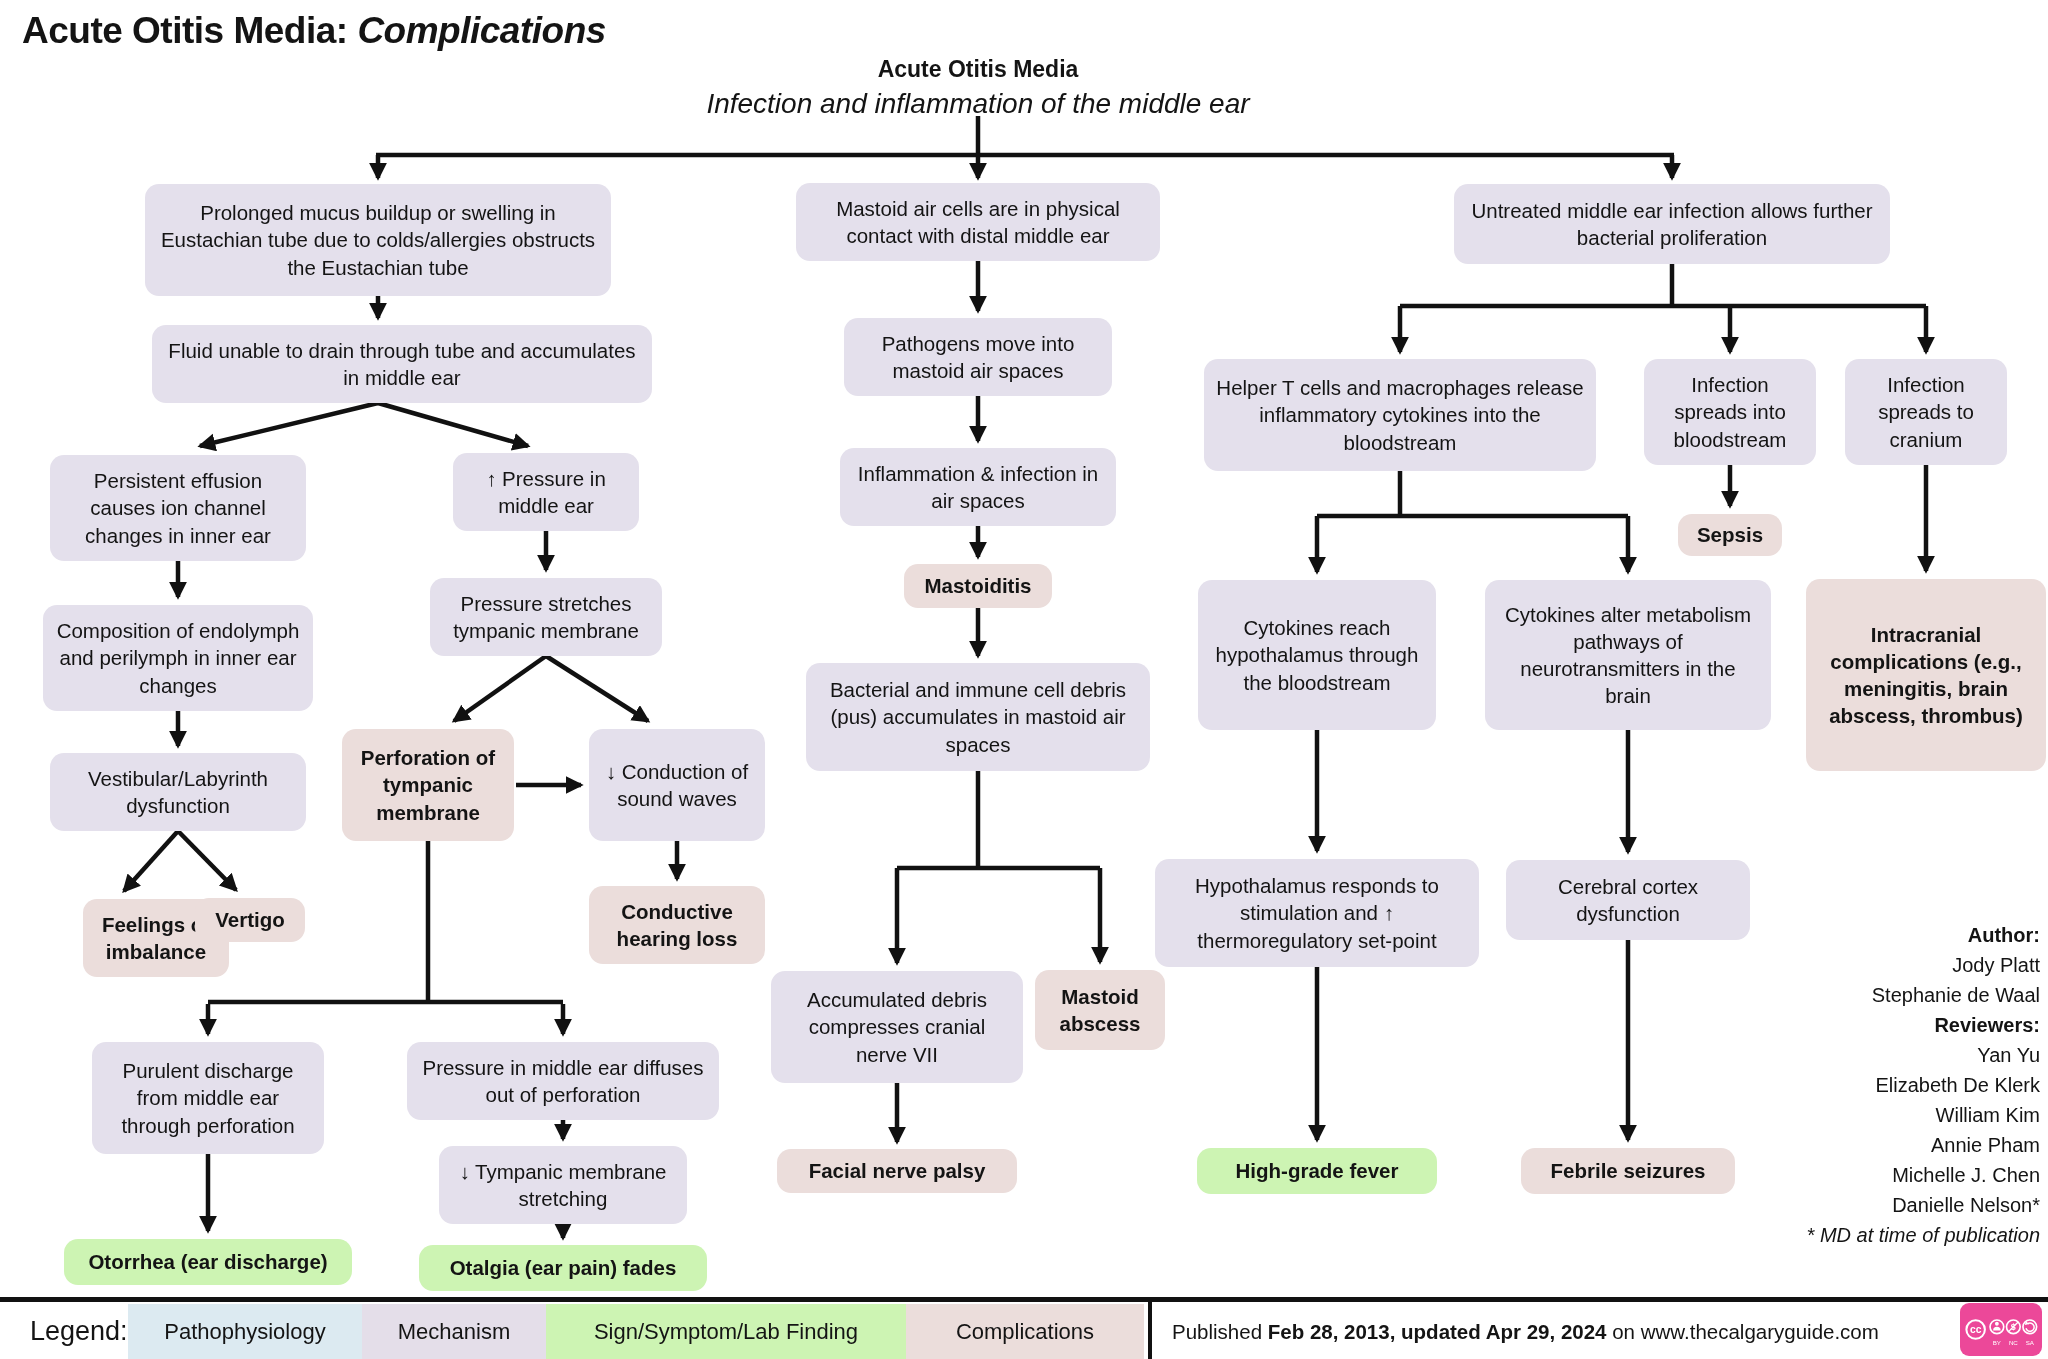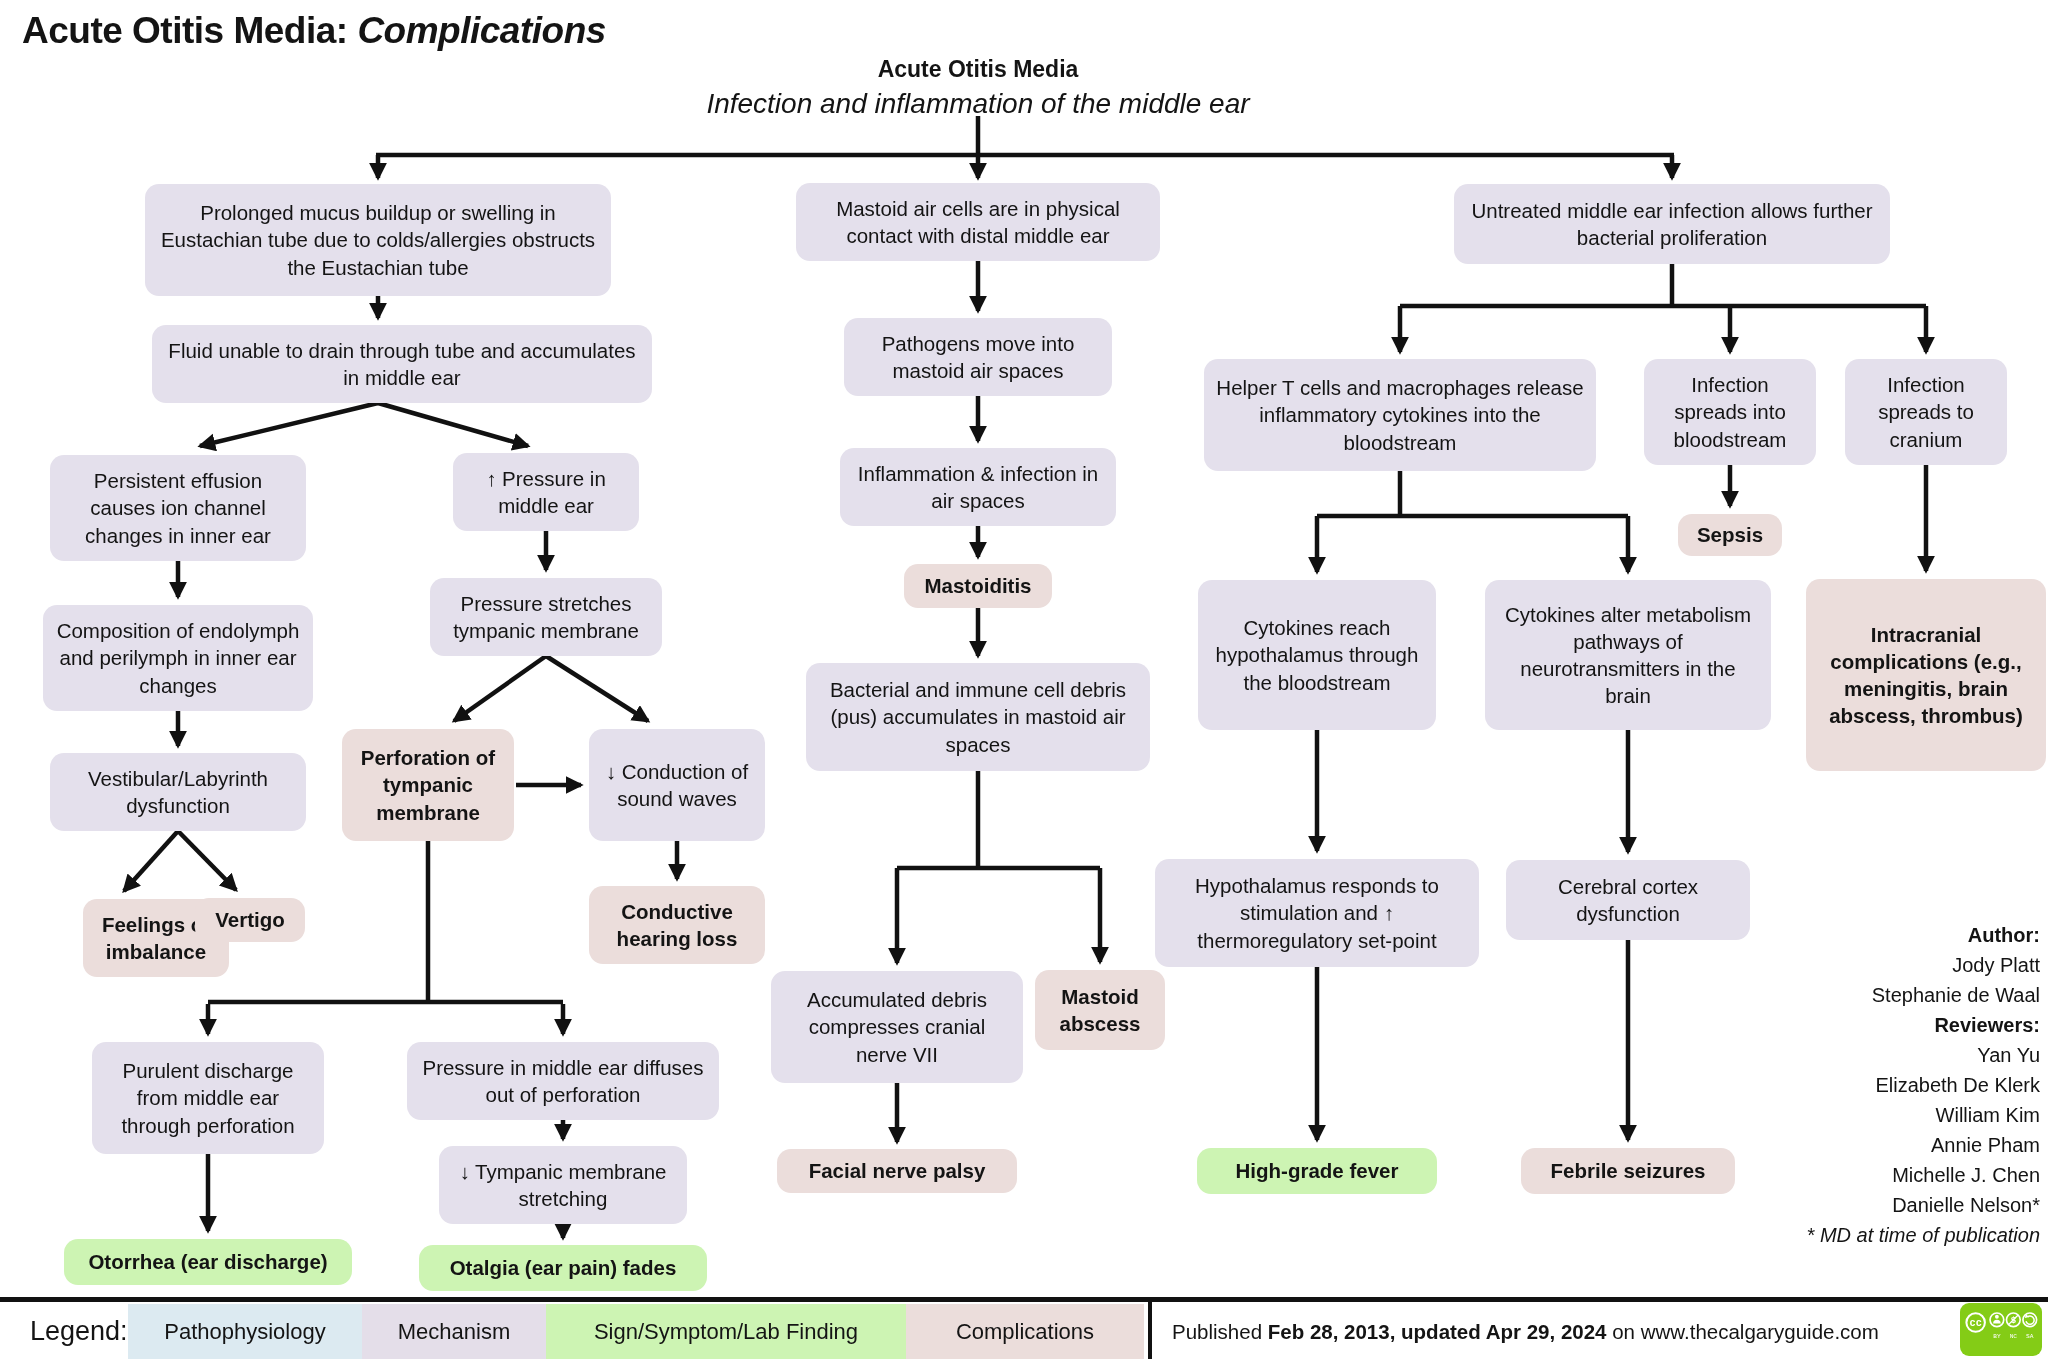--- a/index.html
+++ b/index.html
@@ -25,22 +25,22 @@
   .legend-label{position:absolute;left:30px;top:1304px;height:55px;line-height:55px;
                 font-size:27px;font-weight:normal;}
   .legend-item{position:absolute;top:1304px;height:55px;line-height:55px;text-align:center;font-size:22px;}
   .li-patho{left:128px;width:234px;background:#DCEAF1;}
   .li-mech{left:362px;width:184px;background:#E4DEE9;}
   .li-sign{left:546px;width:360px;background:#CDF4B3;text-align:center;}
   .li-comp{left:906px;width:238px;background:#EBDDDB;}
   .footer-sep{position:absolute;left:1148px;top:1297px;width:4px;height:62px;background:#111;}
   .published{position:absolute;left:1172px;top:1304px;height:55px;line-height:55px;font-size:20.5px;}
   .published .b{font-weight:bold;}
-  .cc-badge{position:absolute;left:1960px;top:1303px;width:82px;height:53px;background:#84cc16;
-            border-radius:9px;display:flex;align-items:flex-start;justify-content:center;font-family:Liberation Mono, monospace;}
+  .cc-badge{position:absolute;left:1960px;top:1303px;width:82px;height:53px;background:#ec4899;
+            border-radius:9px;display:flex;align-items:flex-end;justify-content:center;}
 </style>
 </head>
 <body>
 
 <div id="canvas">
 
   <svg id="connectors" viewBox="0 0 2048 1359" xmlns="http://www.w3.org/2000/svg">
     <defs>
       <marker id="ah" markerWidth="4.6" markerHeight="4.6" refX="3.4" refY="2" orient="auto">
         <path d="M0,0 L4,2 L0,4 z" fill="#111"></path>

